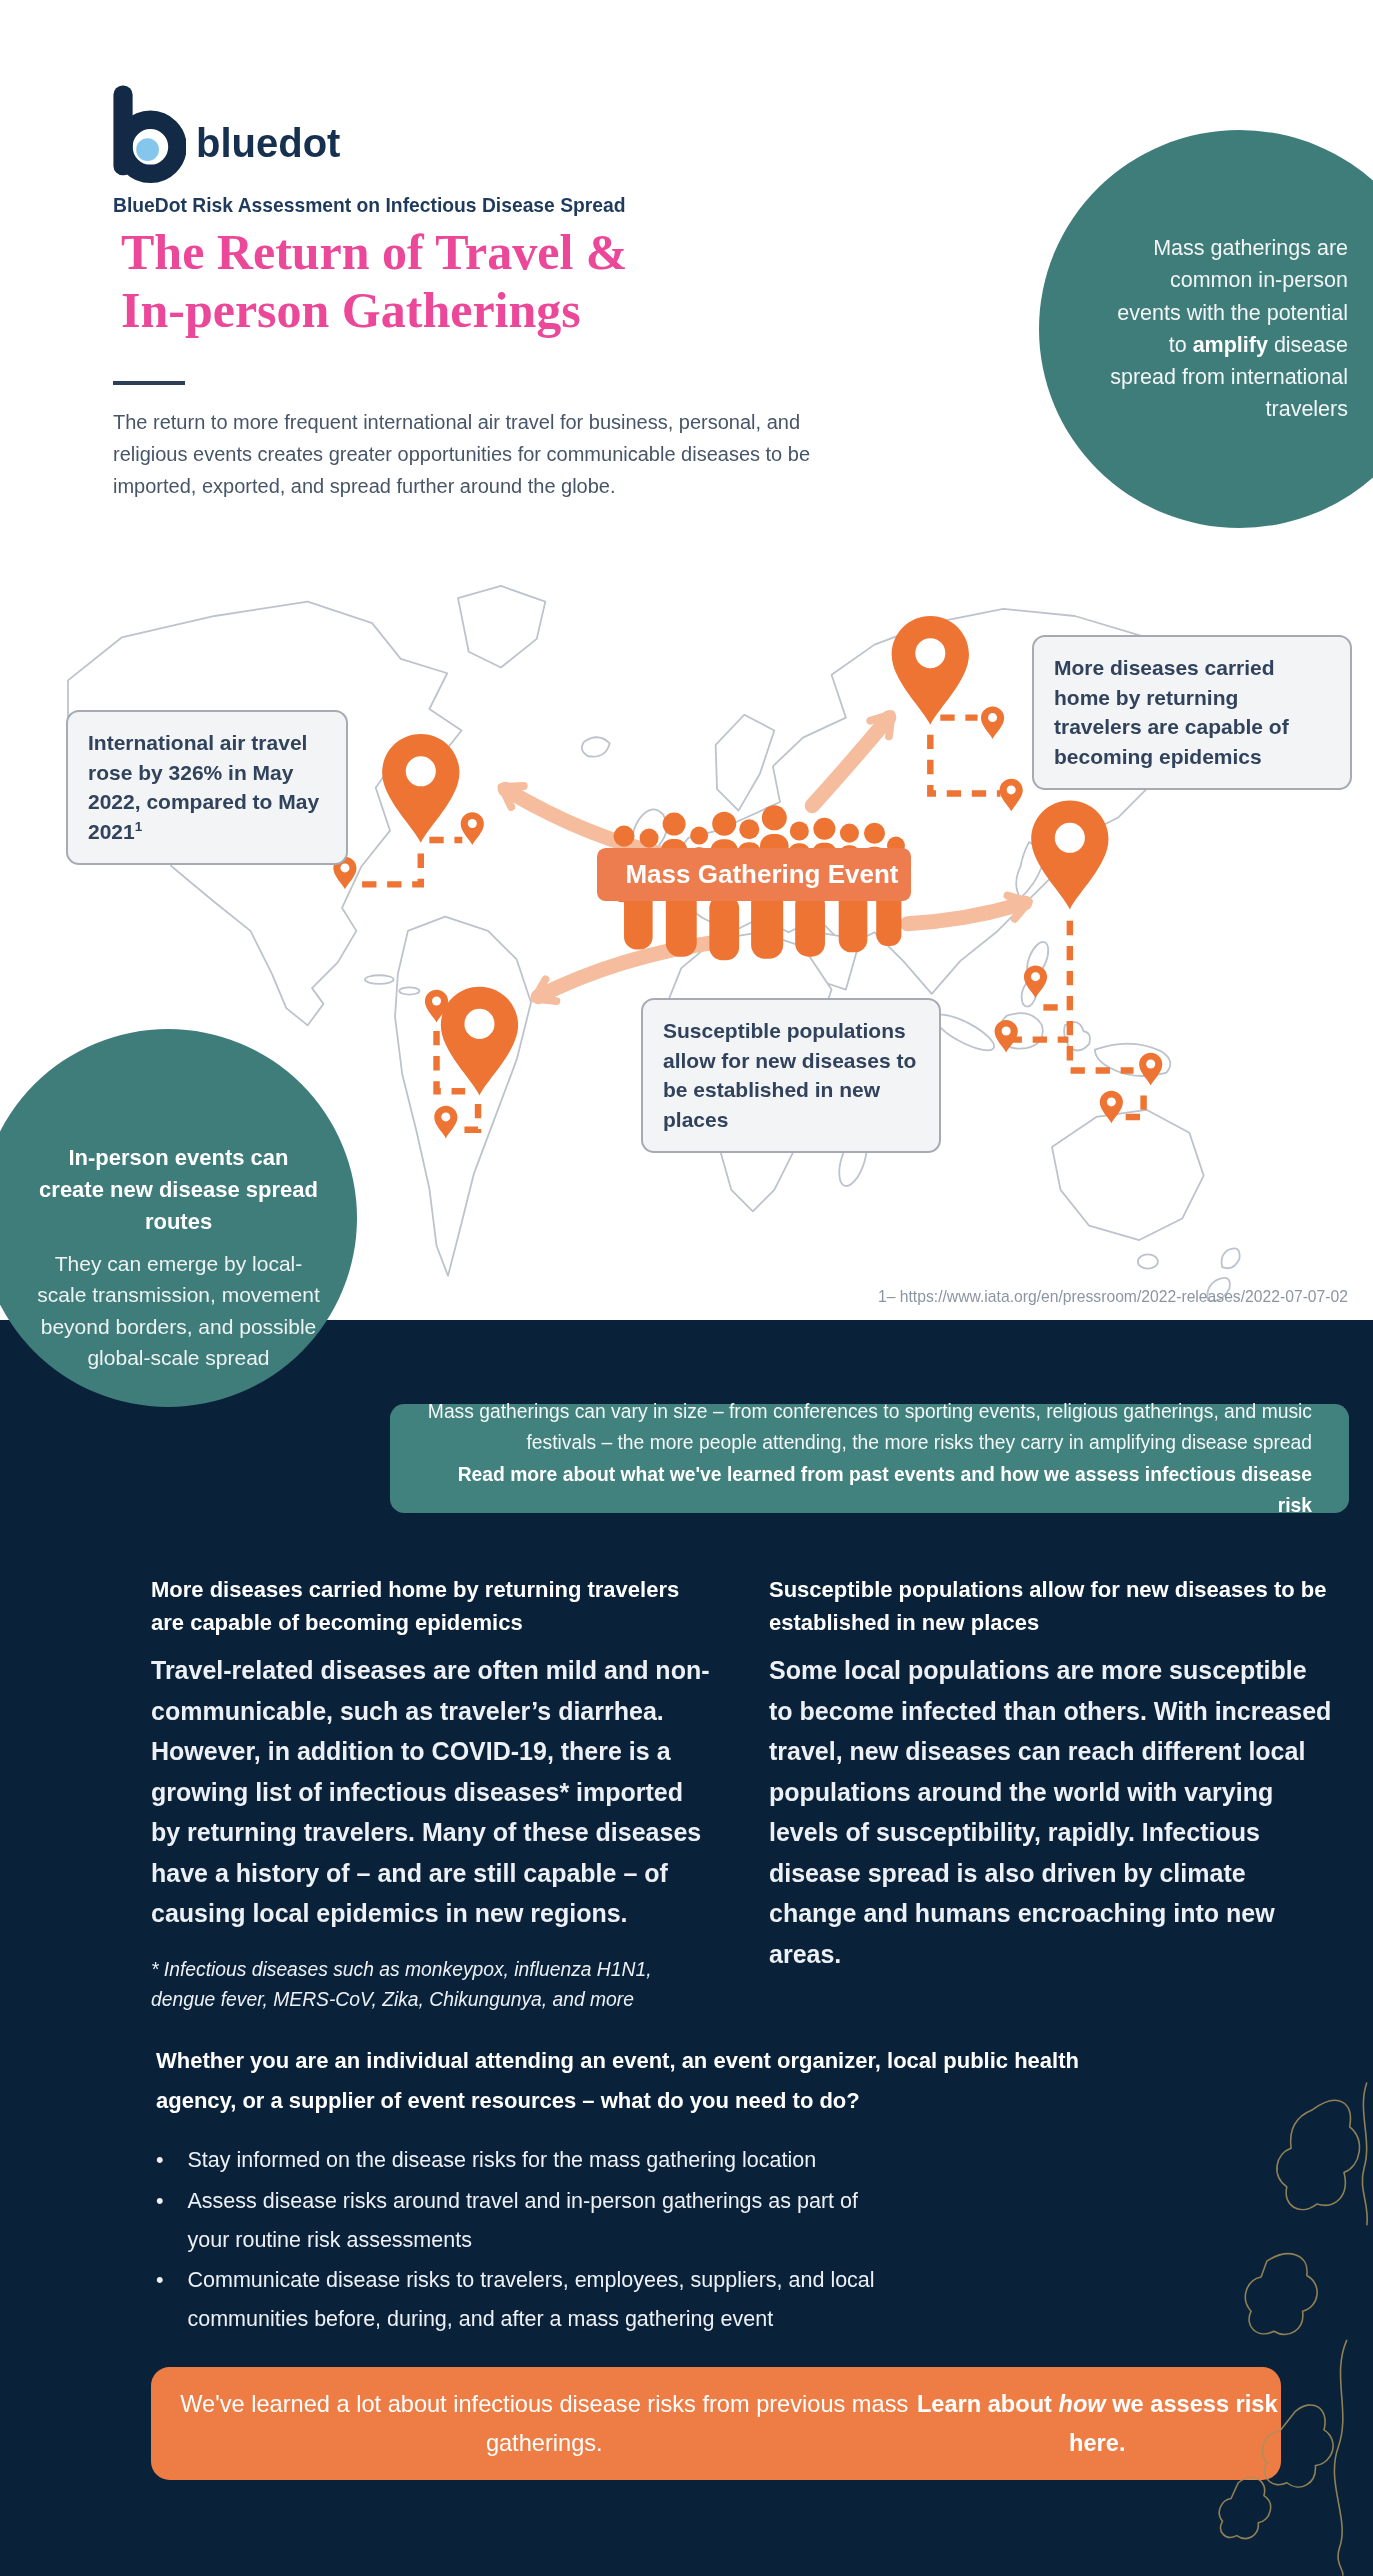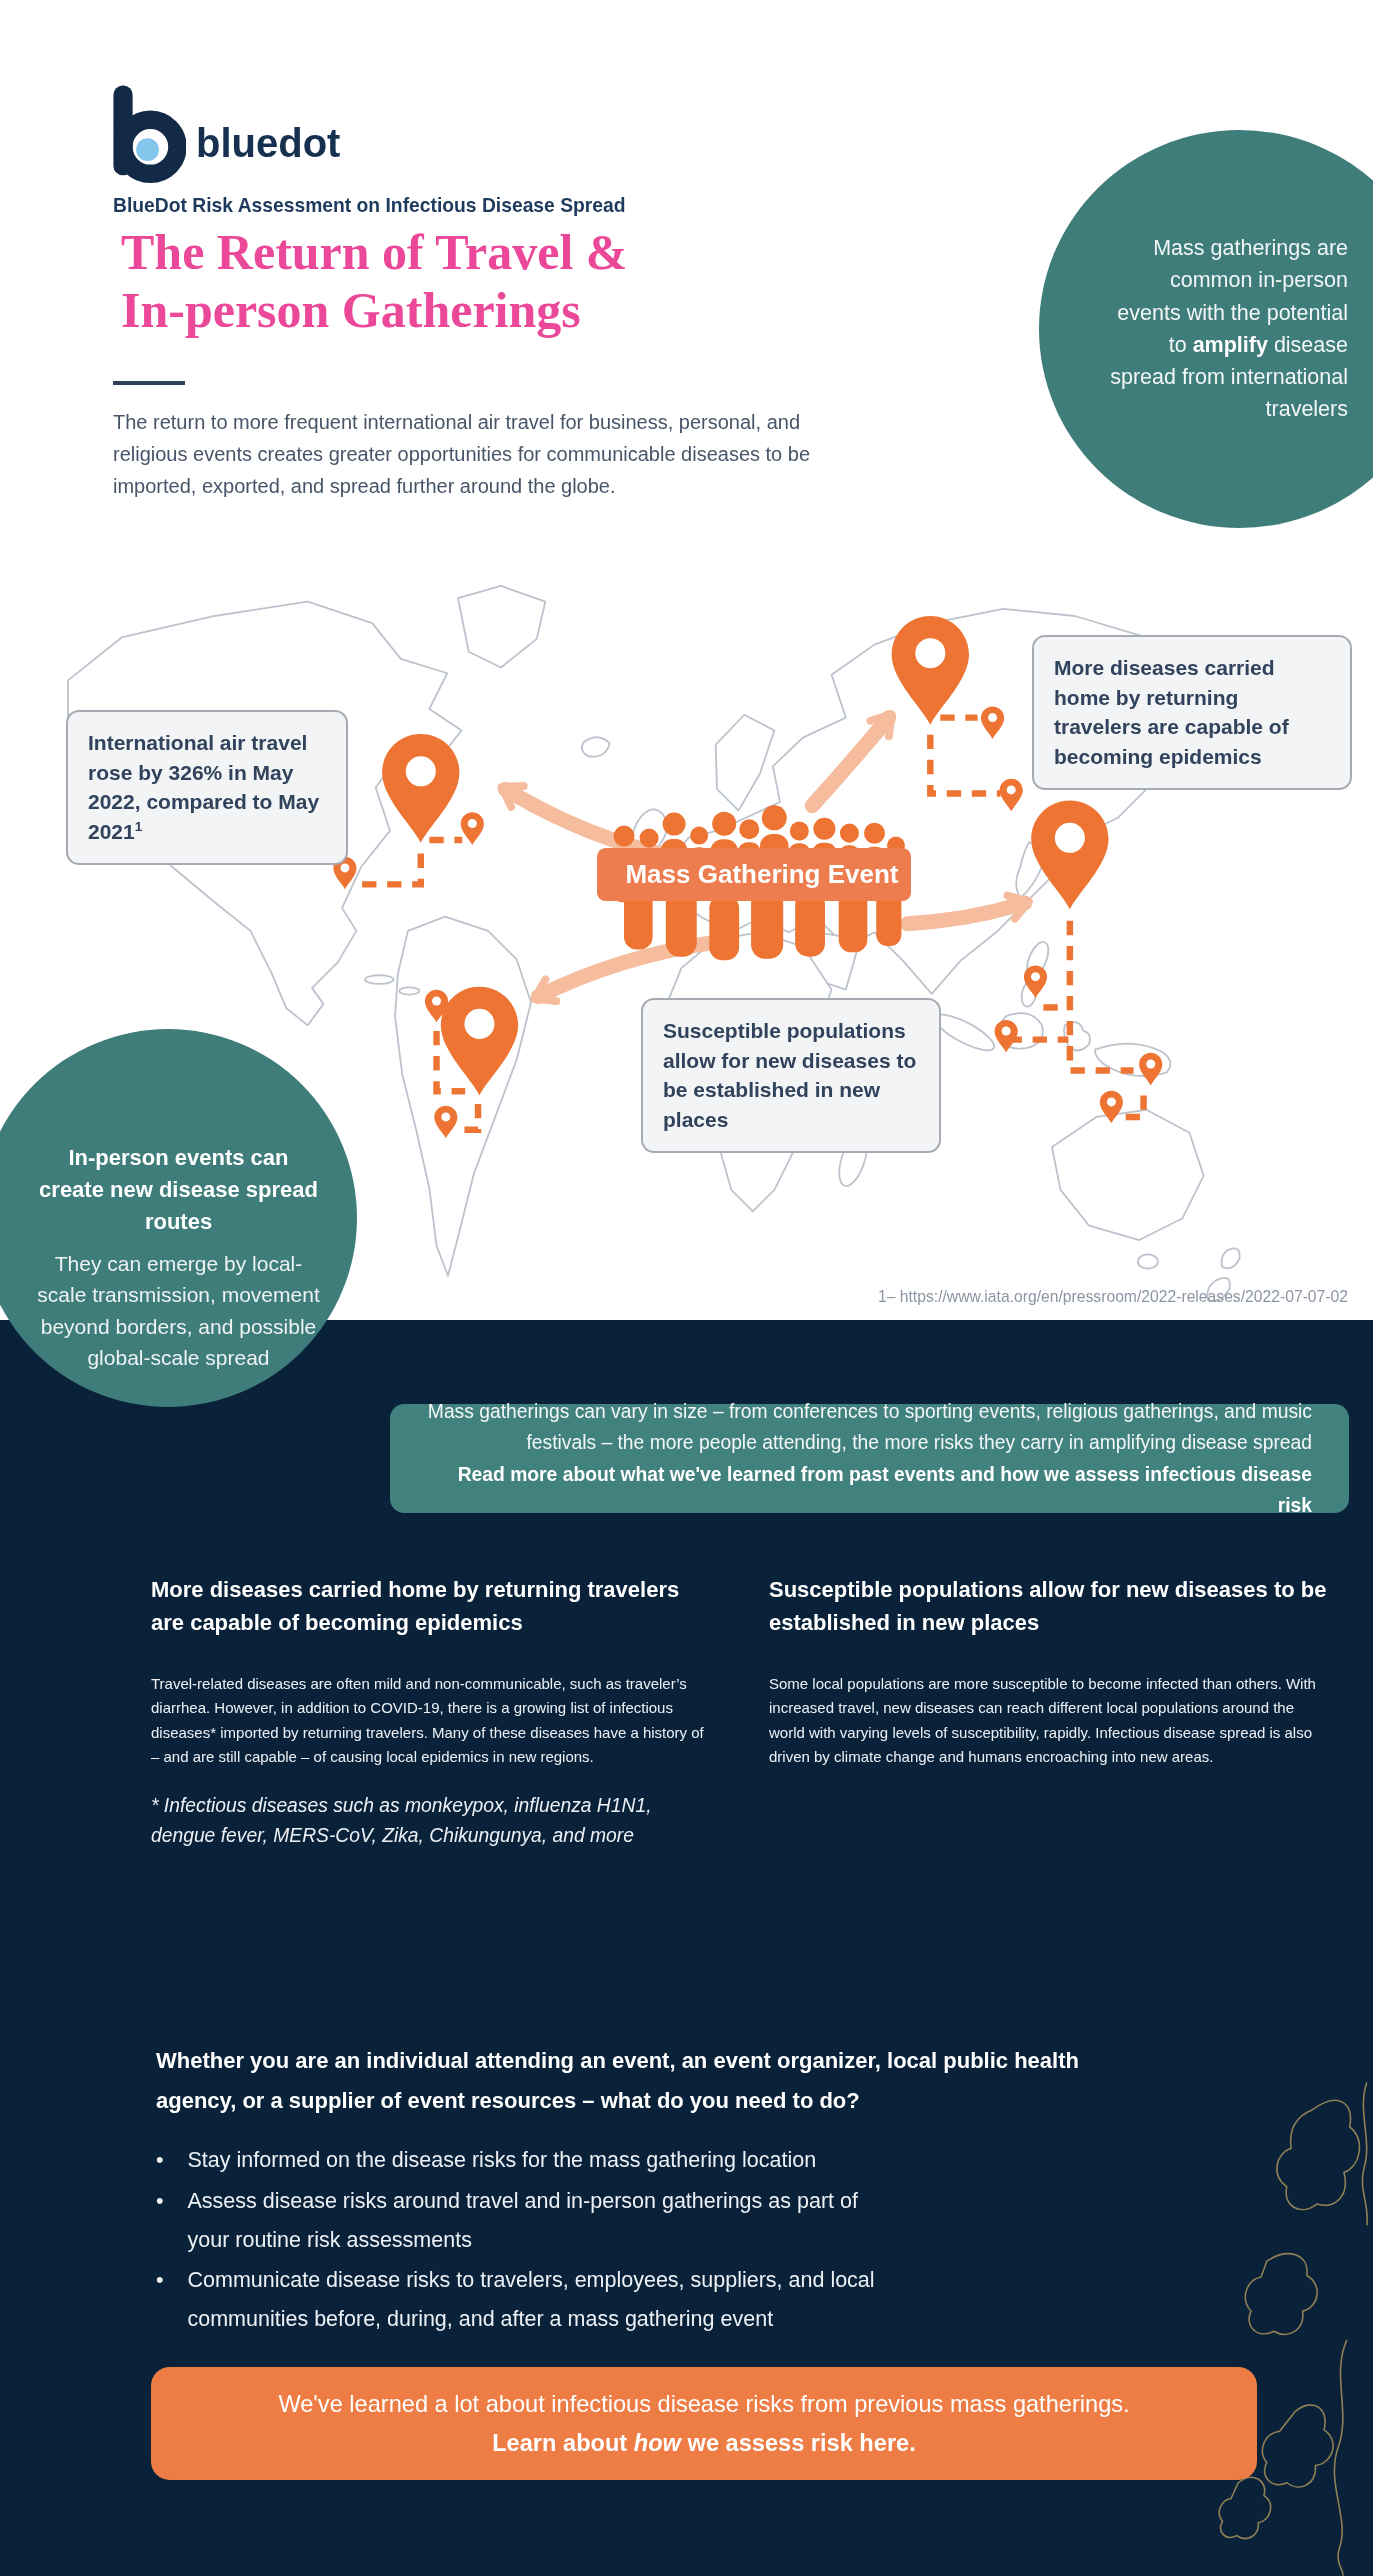--- a/index.html
+++ b/index.html
@@ -43,32 +43,32 @@
   .navy{position:absolute;left:0;top:1320px;width:1374px;height:1256px;background:#0A2239;}
   .band{position:absolute;left:390px;top:1404px;width:959px;height:109px;border-radius:14.3px;background:#41817E;
         box-sizing:border-box;padding:21px 37px;display:flex;flex-direction:column;justify-content:center;
         text-align:right;color:#F3F7F7;font-size:19.3px;line-height:1.62;}
   .band .bold-line{font-weight:bold;color:#ffffff;}
 
   .col{position:absolute;color:#EDF1F6;}
   .col-left{left:151px;top:1573px;width:565px;}
   .col-right{left:769px;top:1573px;width:565px;}
   .col-heading{font-size:22px;font-weight:bold;line-height:1.5;color:#ffffff;}
-  .col-body{margin-top:33px;font-size:15px;line-height:1.62;}
+  .col-body{margin-top:11px;font-size:25px;line-height:1.62;font-weight:bold;}
   .col-footnote{margin-top:21.5px;font-size:19.3px;font-style:italic;line-height:1.55;}
 
   .action{position:absolute;left:156px;top:2041px;width:1038px;color:#EDF1F6;}
   .action-heading{font-size:22px;font-weight:bold;line-height:1.82;color:#ffffff;width:959px;}
   .bullets{margin-top:20px;}
   .bullet{display:flex;width:744px;font-size:21.5px;line-height:1.82;margin-top:1.4px;}
   .bullet .dot{width:31.5px;flex:none;}
 
   .cta{position:absolute;left:151px;top:2367px;width:1106px;height:113px;border-radius:18.6px;background:#ED7D45;
-       display:flex;flex-direction:column;justify-content:center;align-items:center;text-align:center;
-       color:#ffffff;font-size:23.6px;line-height:1.62;cursor:pointer;}
+       display:flex;flex-direction:row;justify-content:center;align-items:center;text-align:center;
+       color:#ffffff;font-size:23.6px;line-height:1.62;cursor:pointer;padding-left:24px;}
   .cta .cta-line2{font-weight:bold;}
 
   .deco-svg{position:absolute;left:1131px;top:2025px;width:243px;height:551px;}
 </style>
 </head>
 <body>
 
 <div class="page">
 
   <div class="navy"></div>

